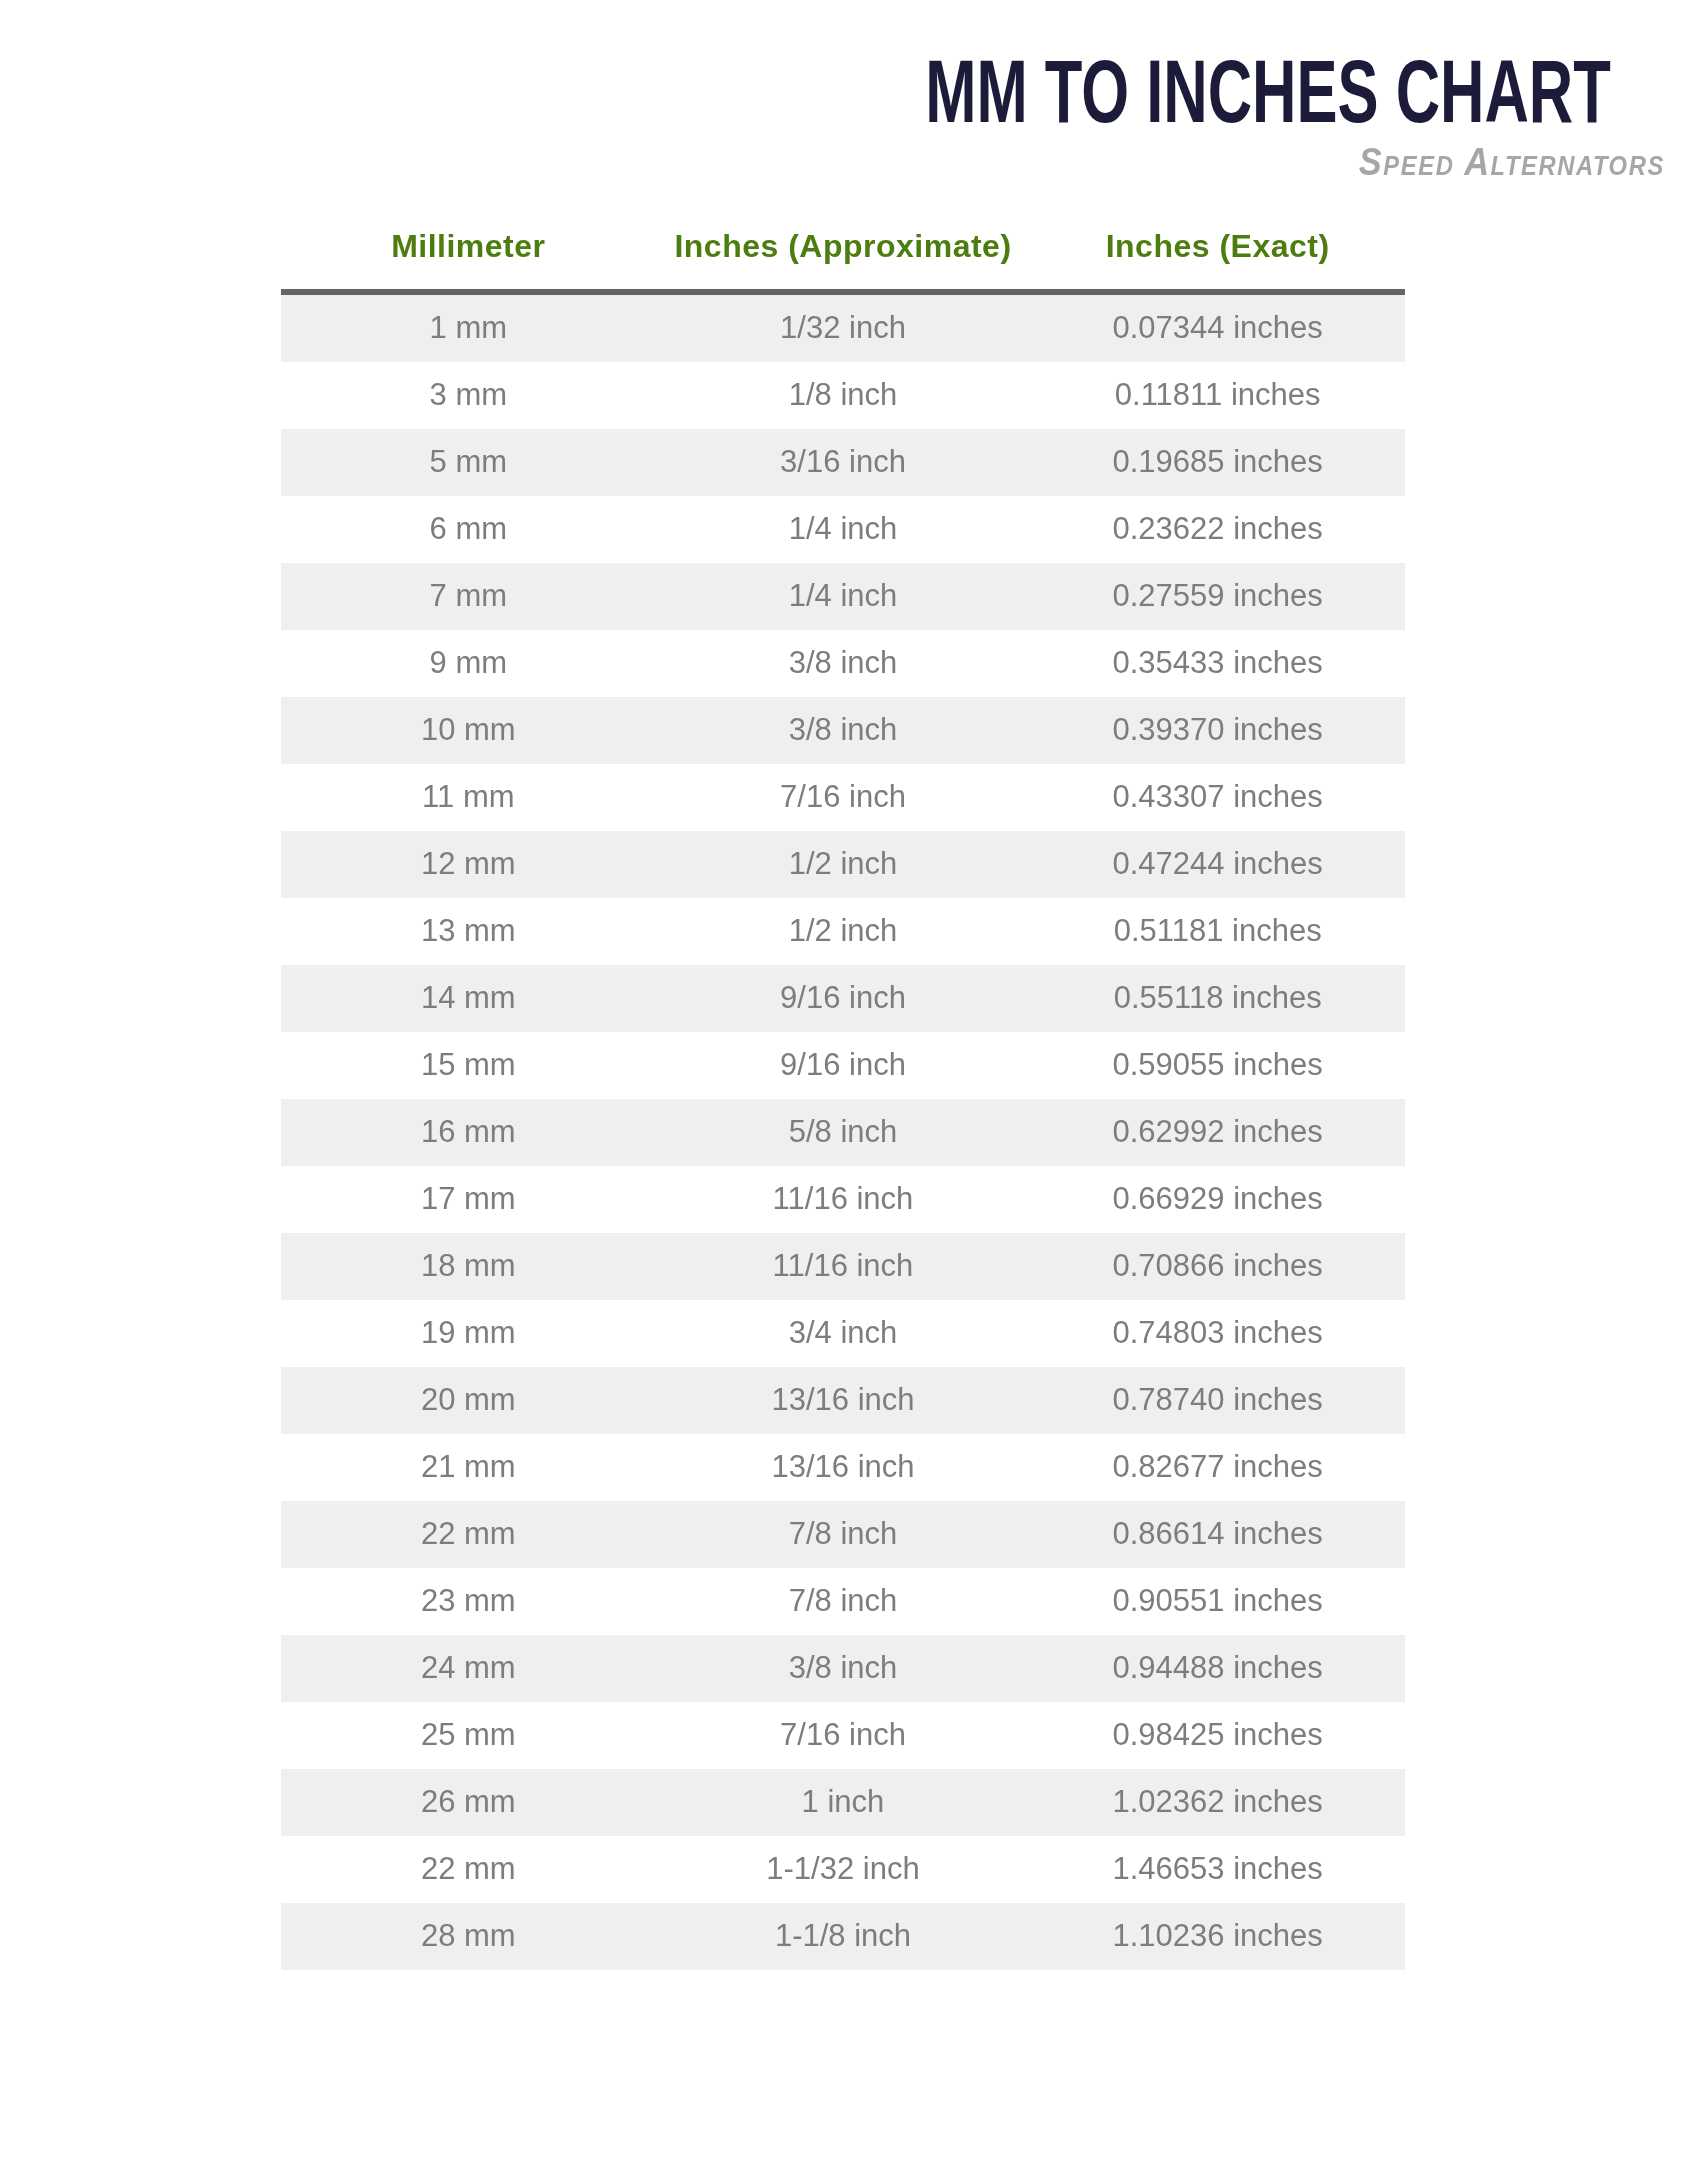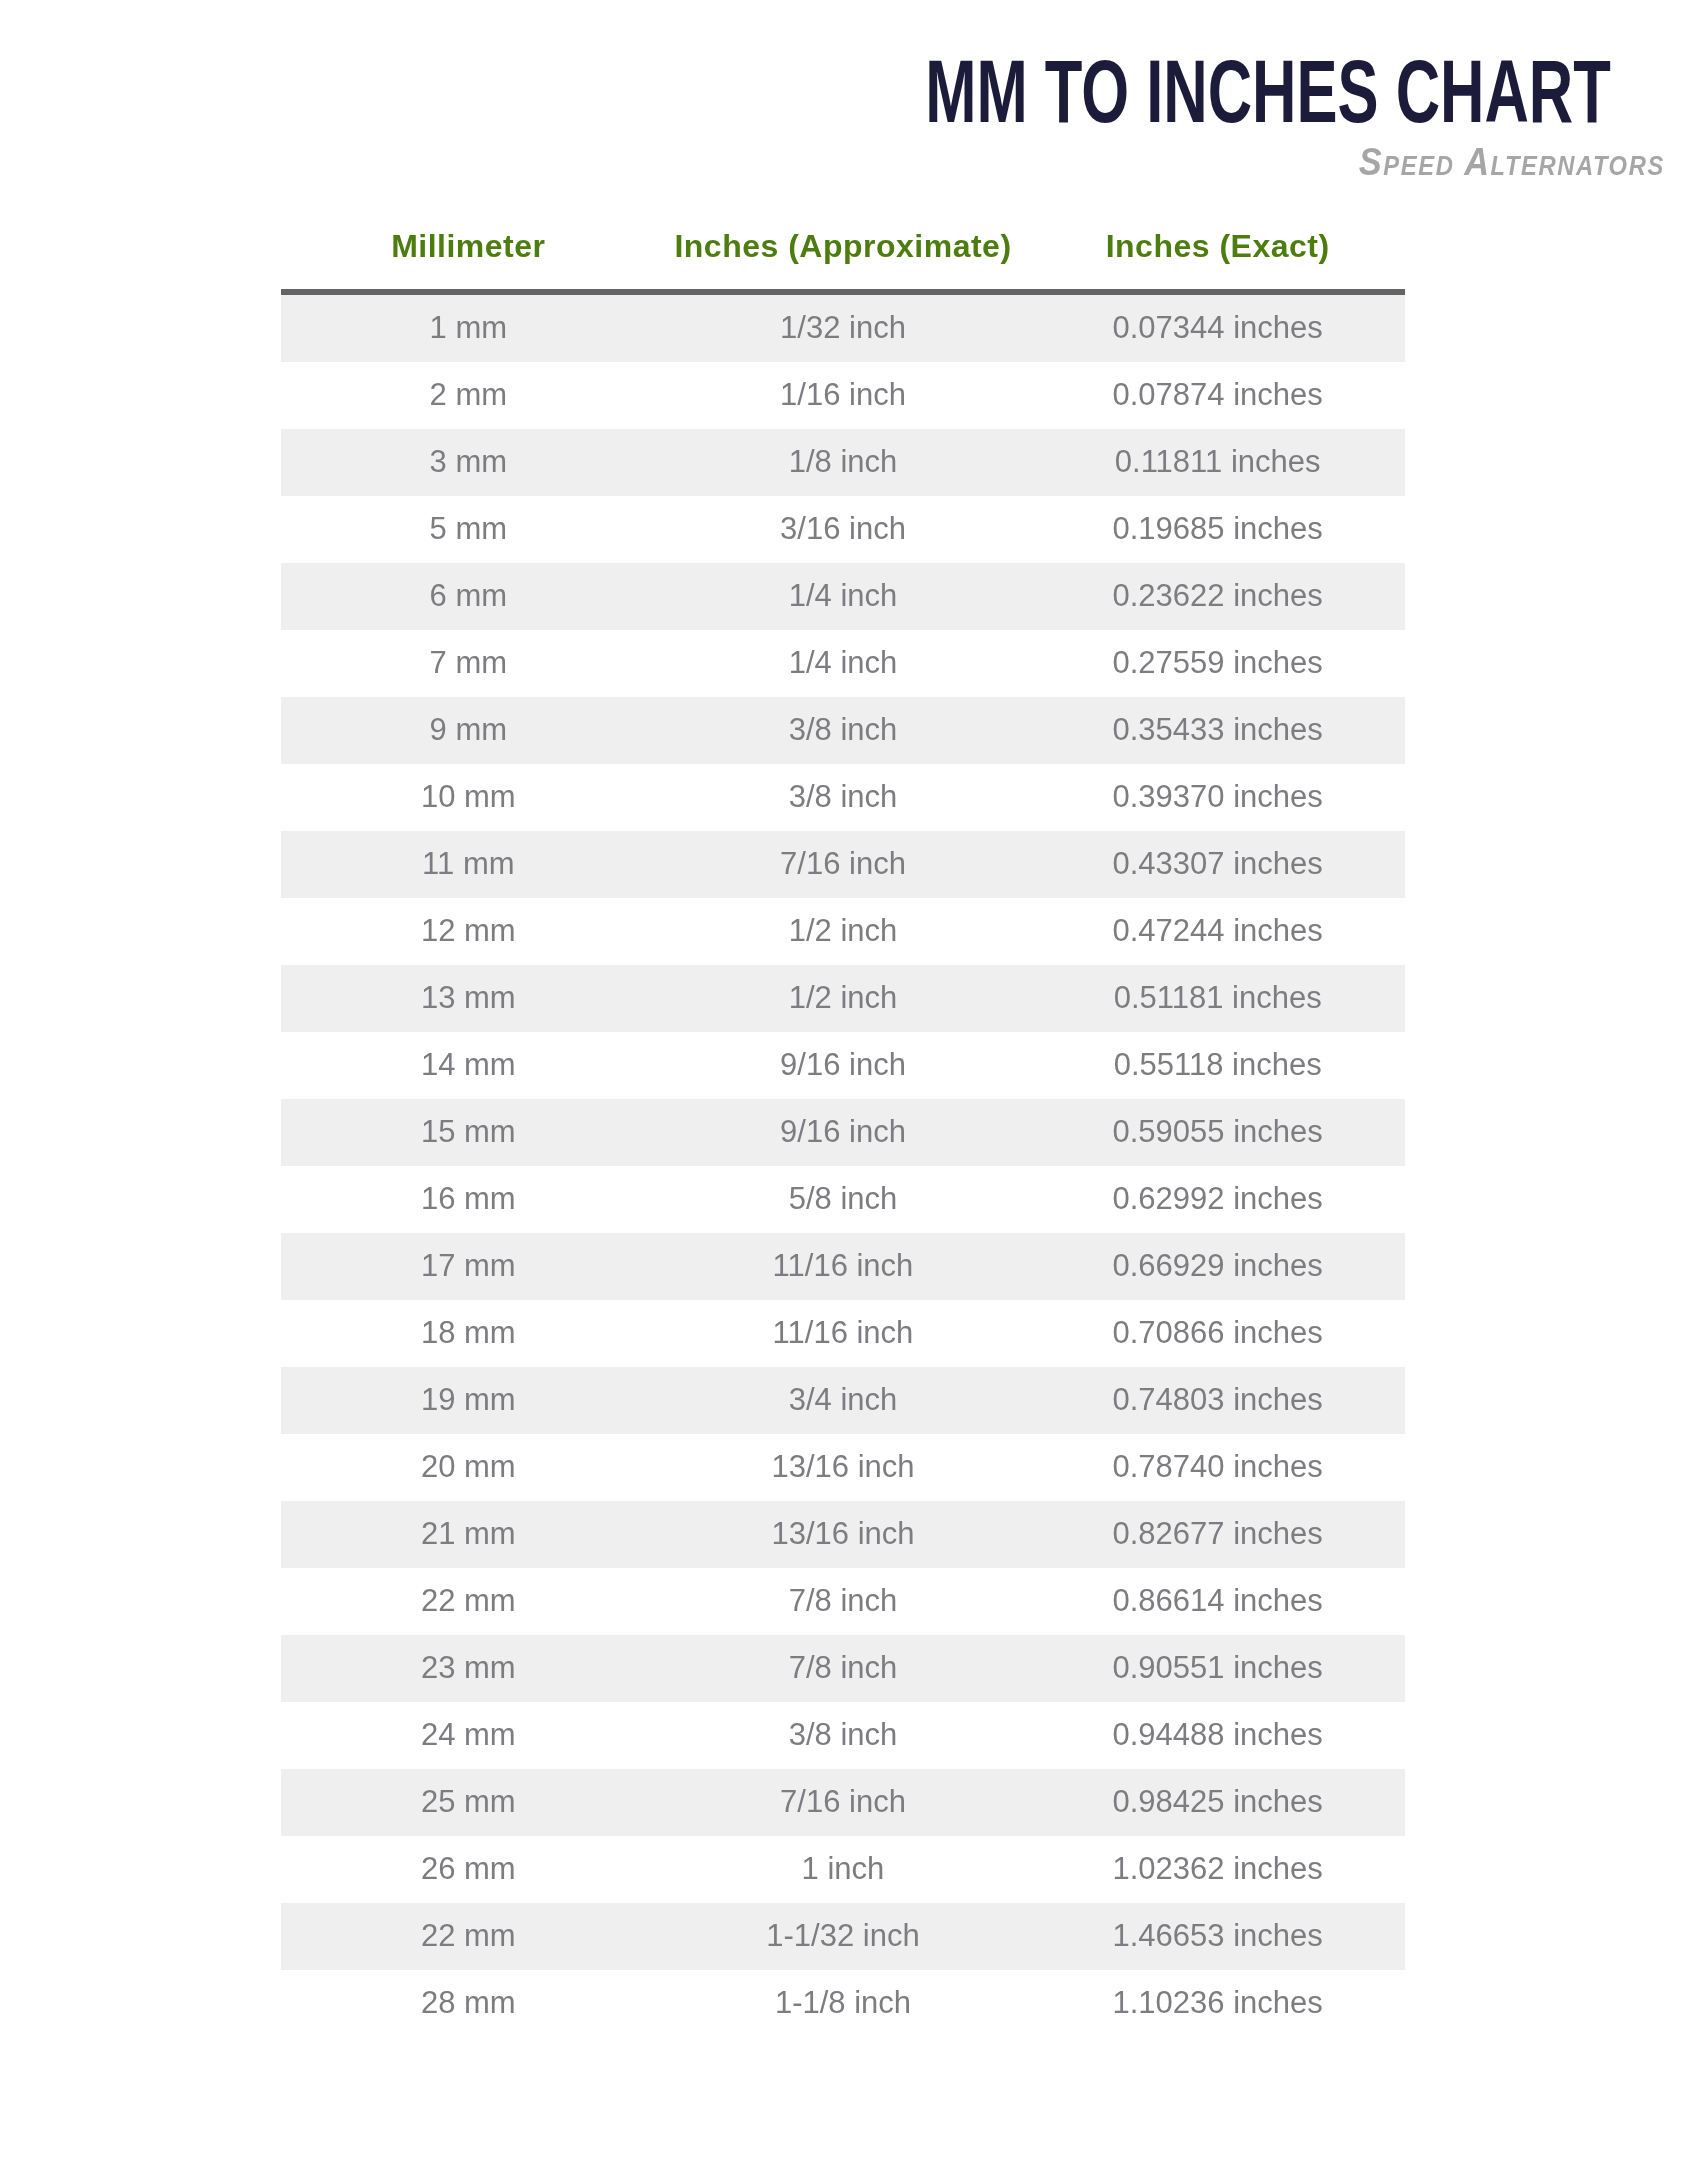--- a/index.html
+++ b/index.html
@@ -96,25 +96,20 @@
       </tr>
     </thead>
     <tbody>
 
     <tr>
           <td>1 mm</td>
           <td>1/32 inch</td>
           <td>0.07344 inches</td>
         </tr>
         <tr>
-          <td>2 mm</td>
-          <td>1/16 inch</td>
-          <td>0.07874 inches</td>
-        </tr>
-        <tr>
           <td>3 mm</td>
           <td>1/8 inch</td>
           <td>0.11811 inches</td>
         </tr>
         <tr>
           <td>5 mm</td>
           <td>3/16 inch</td>
           <td>0.19685 inches</td>
         </tr>
         <tr>

